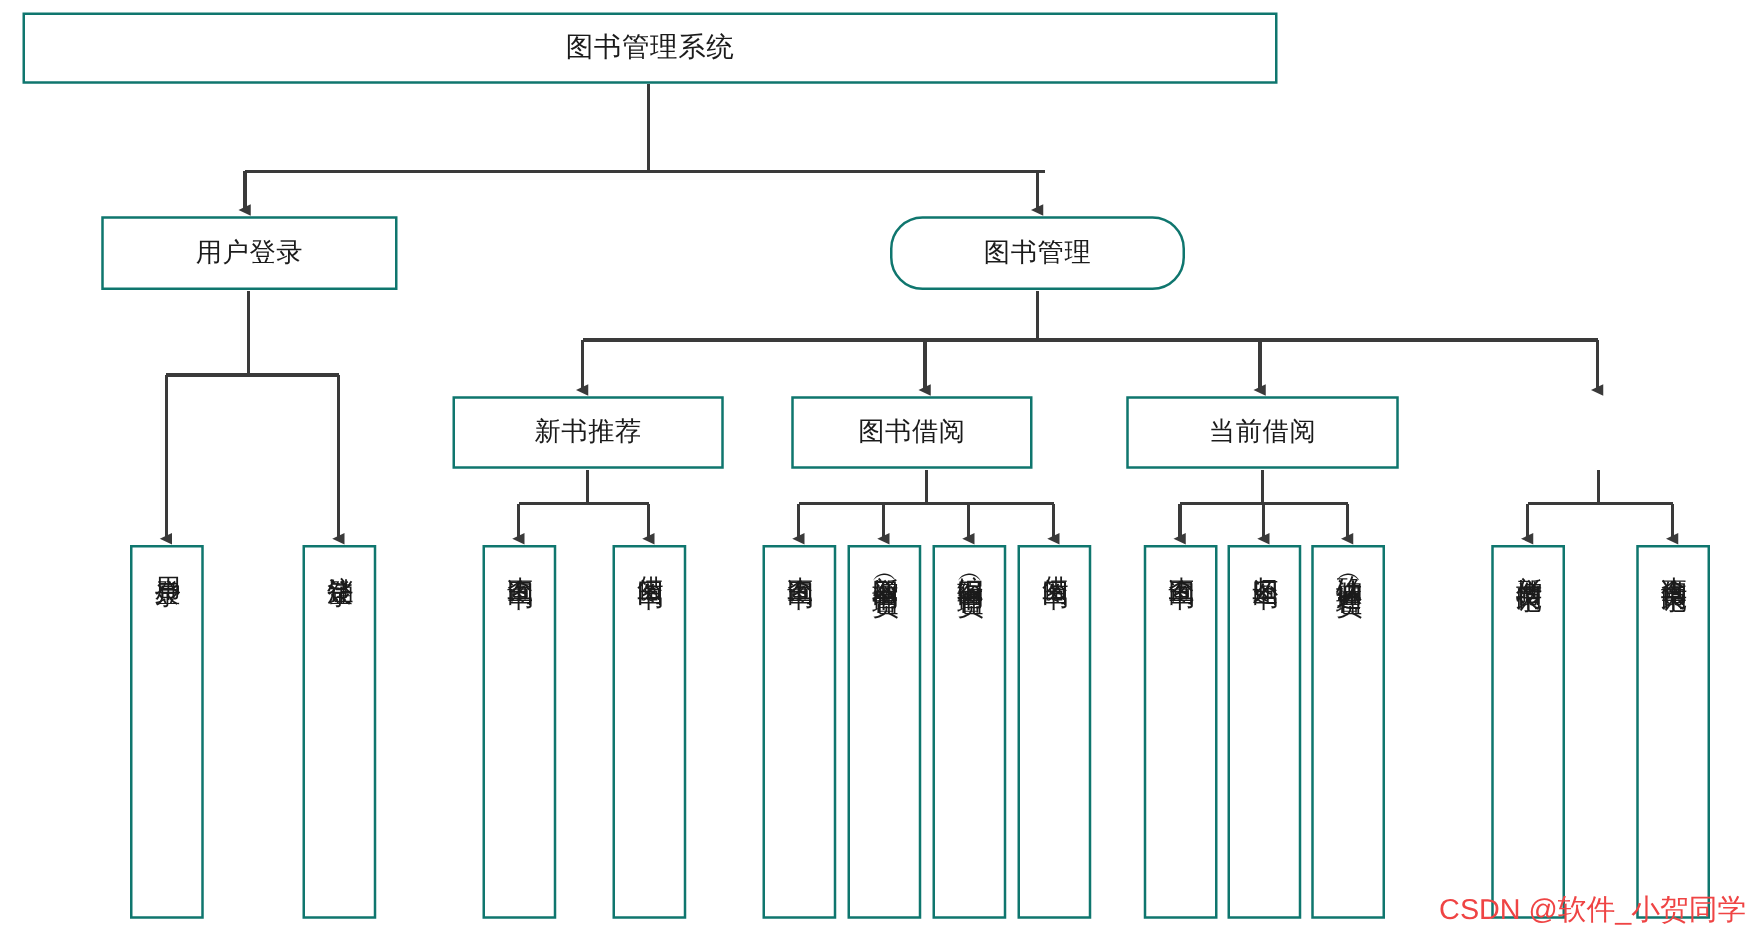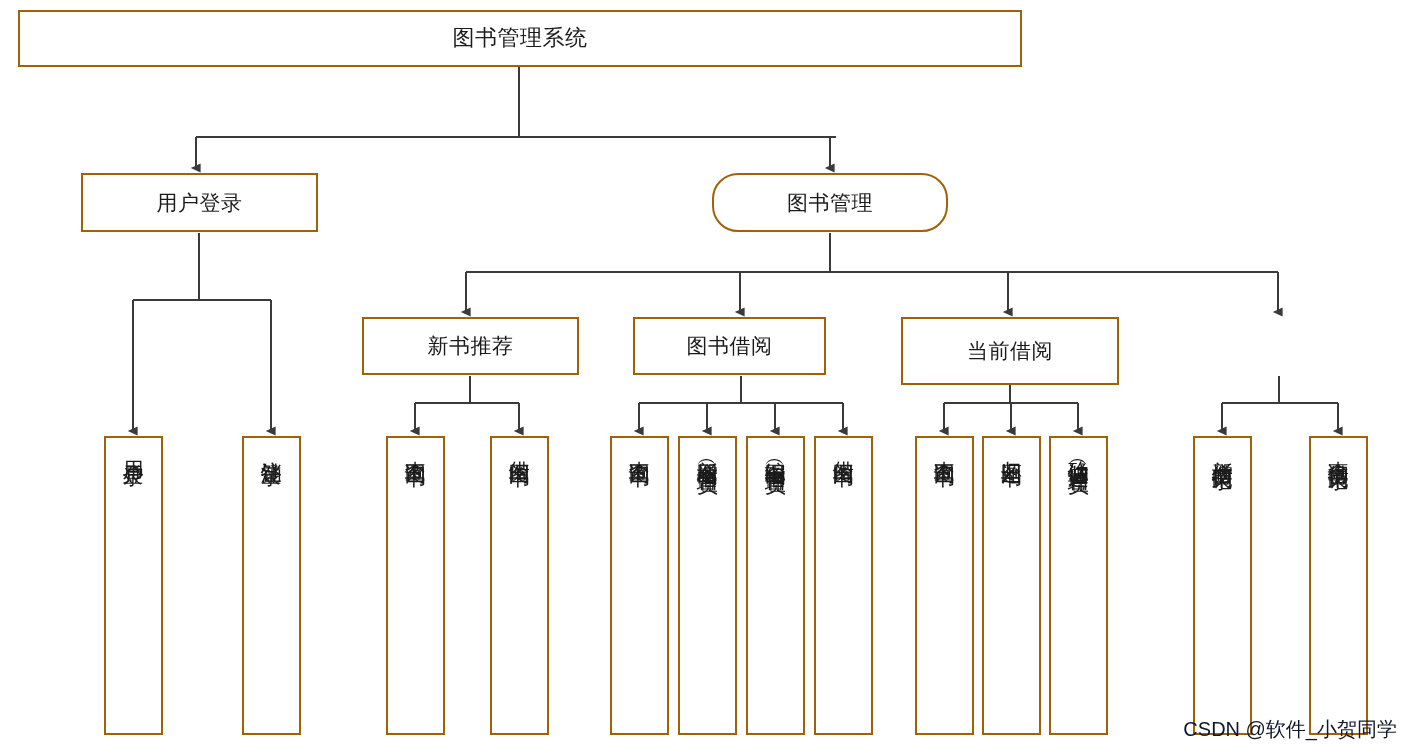--- a/index.html
+++ b/index.html
@@ -22,21 +22,21 @@
     left: 0;
     top: 0;
     width: 1405px;
     height: 747px;
     pointer-events: none;
   }
   .node {
     position: absolute;
     box-sizing: border-box;
     background: #ffffff;
-    border: 2px solid #a16207;
+    border: 2px solid #0f766e;
     display: flex;
     align-items: center;
     justify-content: center;
     color: #1b1b1b;
   }
   .node-label {
     display: block;
     white-space: nowrap;
     letter-spacing: 0.5px;
   }
@@ -59,22 +59,22 @@
     text-orientation: upright;
     font-size: 21px;
     line-height: 1.12;
     letter-spacing: 2px;
     white-space: nowrap;
   }
   #watermark {
     position: absolute;
     right: 8px;
     bottom: 4px;
-    font-size: 20px;
-    color: #0f172a;
+    font-size: 23px;
+    color: #ef4444;
     white-space: nowrap;
     font-family: "Liberation Sans", "DejaVu Sans", sans-serif;
   }
 </style>
 </head>
 <body>
 
 <div id="canvas">
 
   <svg id="edges" viewBox="0 0 1405 747" xmlns="http://www.w3.org/2000/svg">
@@ -140,21 +140,21 @@
   </div>
 
   <div class="node horiz" style="left:362px; top:317px; width:217px; height:58px;">
     <span class="node-label">新书推荐</span>
   </div>
 
   <div class="node horiz" style="left:633px; top:317px; width:193px; height:58px;">
     <span class="node-label">图书借阅</span>
   </div>
 
-  <div class="node horiz" style="left:901px; top:317px; width:218px; height:68px;">
+  <div class="node horiz" style="left:901px; top:317px; width:218px; height:58px;">
     <span class="node-label">当前借阅</span>
   </div>
 
 
   <div class="node vert" style="left:104px; top:436px; width:59px; height:299px;">
     <span class="node-label">用户登录</span>
   </div>
 
   <div class="node vert" style="left:242px; top:436px; width:59px; height:299px;">
     <span class="node-label">注销登录</span>

